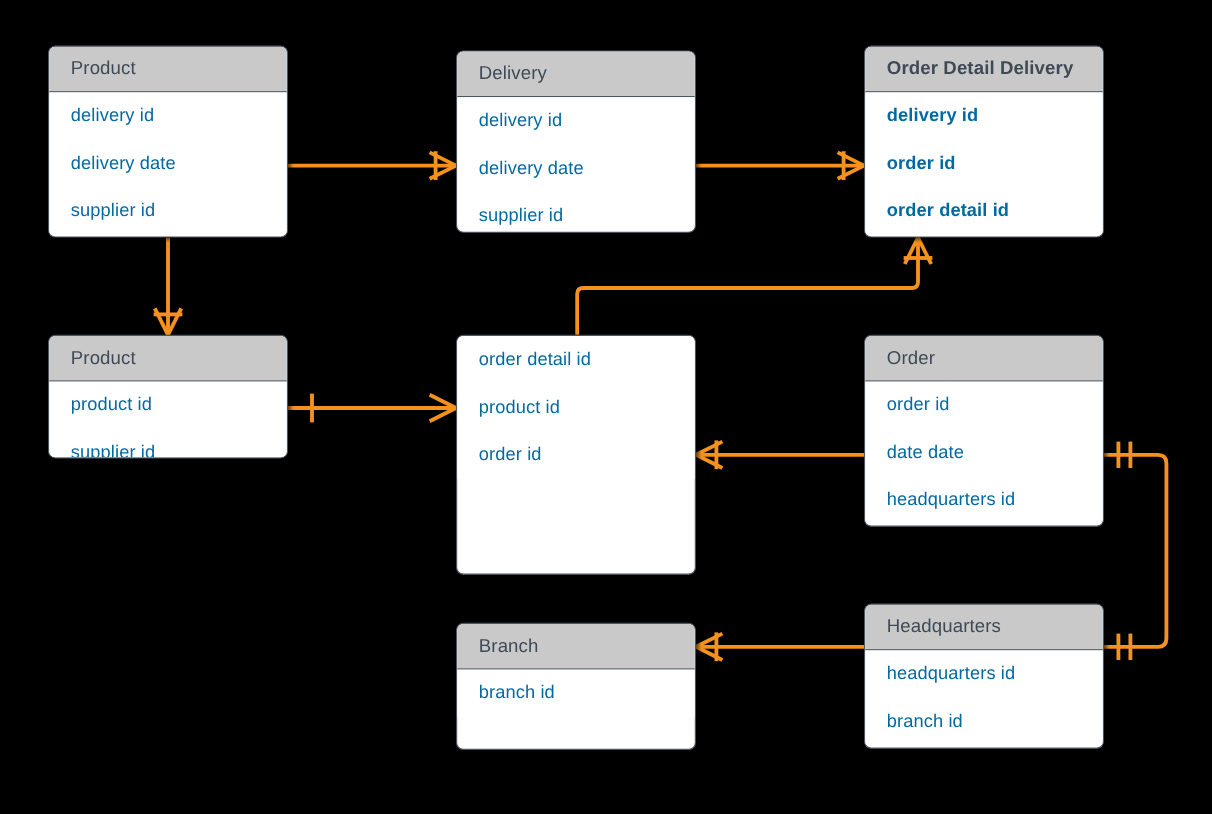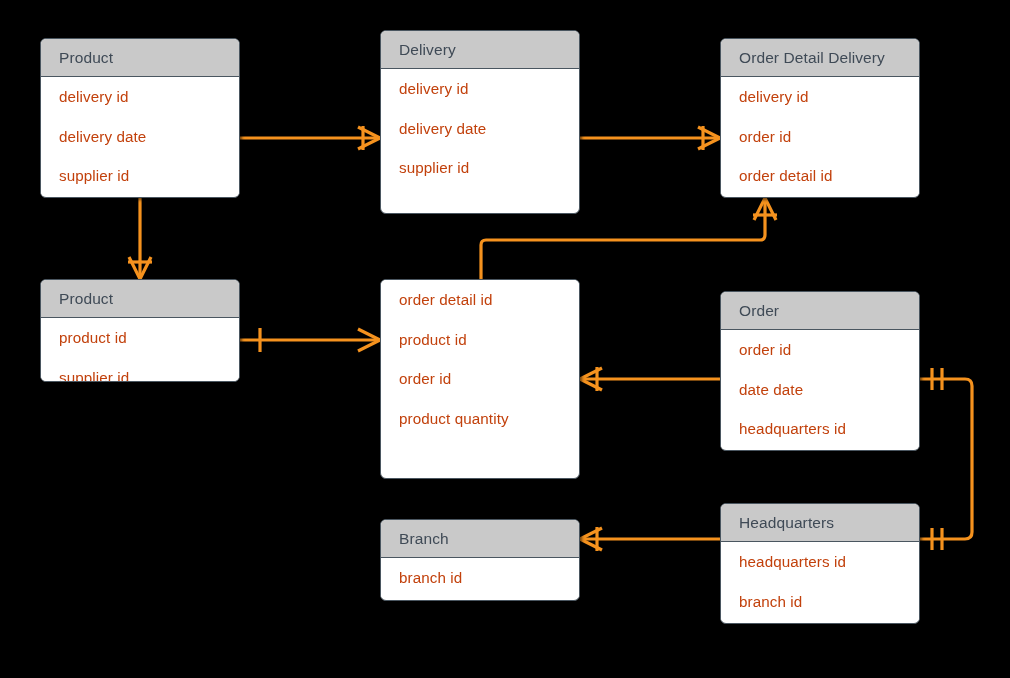--- a/index.html
+++ b/index.html
@@ -49,21 +49,21 @@
     box-sizing: border-box;
     padding: 0;
     background: #ffffff;
   }
   .attribute {
     box-sizing: border-box;
     height: 39.5px;
     display: flex;
     align-items: center;
     padding-left: 18px;
-    color: #c2410c;
+    color: #0369a1;
     font-size: 15.2px;
     letter-spacing: 0.1px;
     white-space: nowrap;
   }
 </style>
 </head>
 <body>
 
 <div id="canvas">
 
@@ -135,32 +135,32 @@
     <div class="entity-header">
       <span>Product</span>
     </div>
     <div class="entity-body">
       <div class="attribute">delivery id</div>
       <div class="attribute">delivery date</div>
       <div class="attribute">supplier id</div>
     </div>
   </div>
 
-  <div class="entity" style="left:380px; top:30px; width:200px; height:184px;">
+  <div class="entity" style="left:380px; top:42px; width:200px; height:152px;">
     <div class="entity-header">
       <span>Delivery</span>
     </div>
     <div class="entity-body">
       <div class="attribute">delivery id</div>
       <div class="attribute">delivery date</div>
       <div class="attribute">supplier id</div>
     </div>
   </div>
 
-  <div class="entity" style="left:720px; top:38px; width:200px; height:160px;">
+  <div class="entity" style="left:720px; top:38px; width:200px; height:160px;font-weight:bold;">
     <div class="entity-header">
       <span>Order Detail Delivery</span>
     </div>
     <div class="entity-body">
       <div class="attribute">delivery id</div>
       <div class="attribute">order id</div>
       <div class="attribute">order detail id</div>
     </div>
   </div>
 
@@ -172,36 +172,35 @@
       <div class="attribute">product id</div>
       <div class="attribute">supplier id</div>
     </div>
   </div>
 
   <div class="entity" style="left:380px; top:279px; width:200px; height:200px;">
     <div class="entity-body">
       <div class="attribute">order detail id</div>
       <div class="attribute">product id</div>
       <div class="attribute">order id</div>
-      <div class="attribute">product quantity</div>
-    </div>
-  </div>
-
-  <div class="entity" style="left:720px; top:291px; width:200px; height:160px;">
+    </div>
+  </div>
+
+  <div class="entity" style="left:720px; top:279px; width:200px; height:160px;">
     <div class="entity-header">
       <span>Order</span>
     </div>
     <div class="entity-body">
       <div class="attribute">order id</div>
       <div class="attribute">date date</div>
       <div class="attribute">headquarters id</div>
     </div>
   </div>
 
-  <div class="entity" style="left:380px; top:519px; width:200px; height:82px;">
+  <div class="entity" style="left:380px; top:519px; width:200px; height:106px;">
     <div class="entity-header">
       <span>Branch</span>
     </div>
     <div class="entity-body">
       <div class="attribute">branch id</div>
     </div>
   </div>
 
   <div class="entity" style="left:720px; top:503px; width:200px; height:121px;">
     <div class="entity-header">

